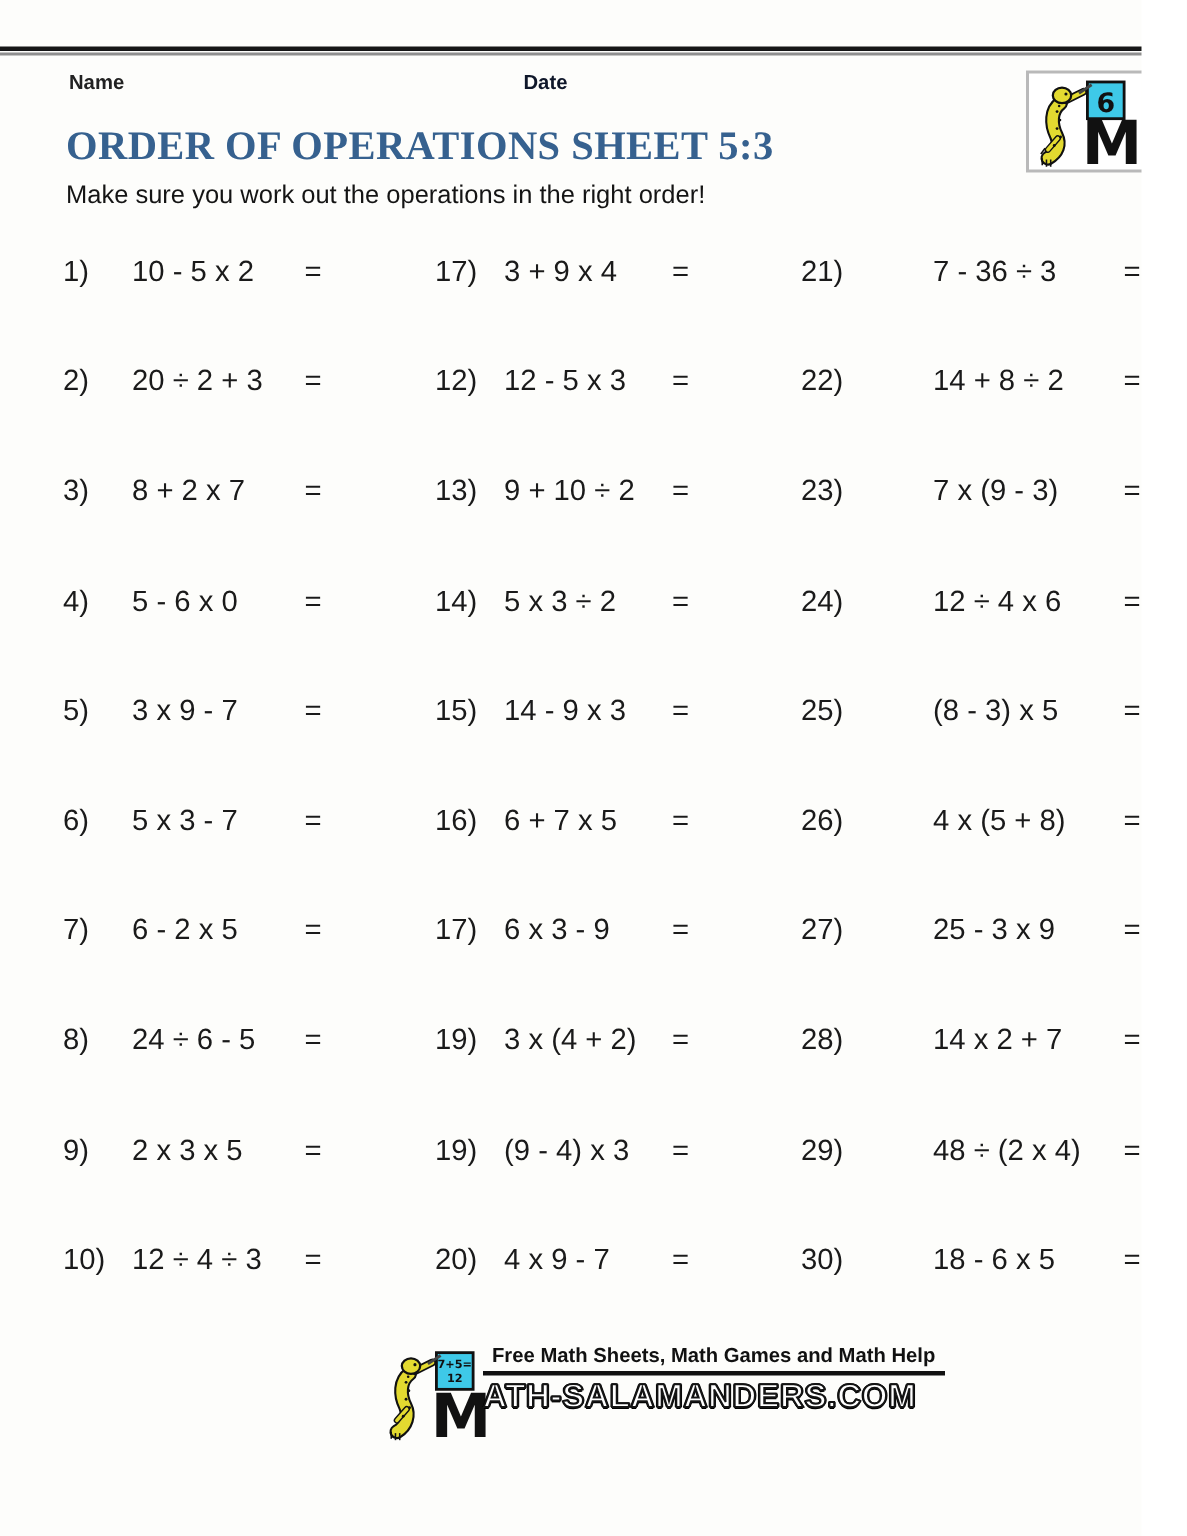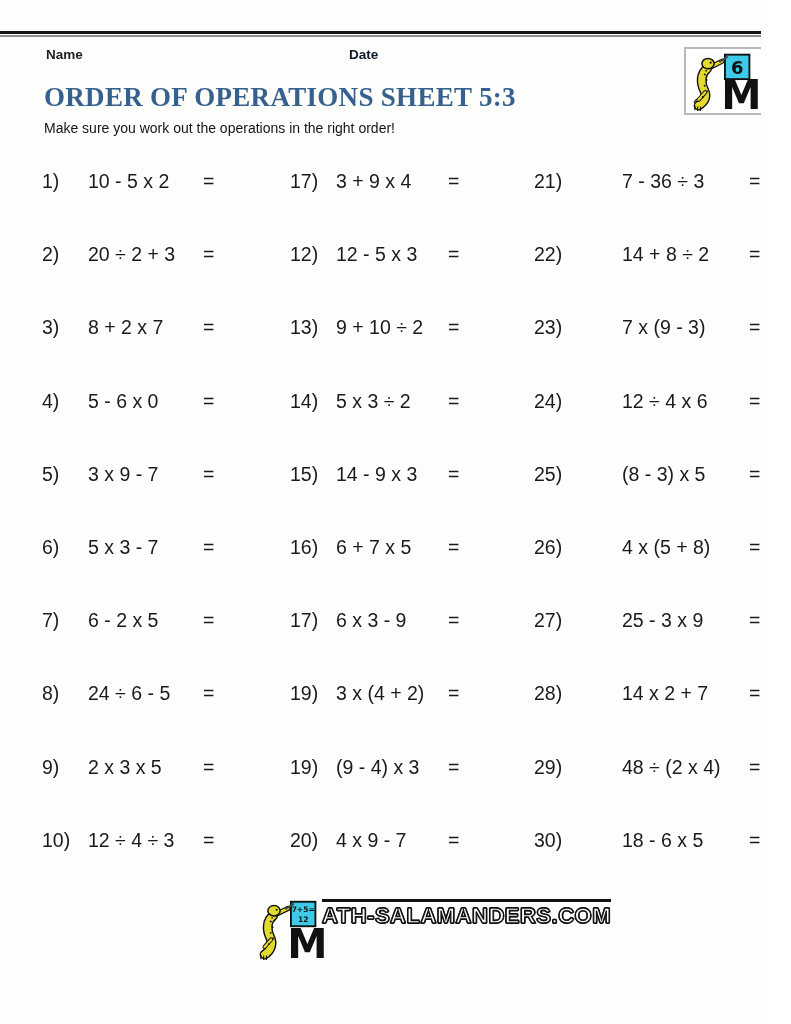--- a/index.html
+++ b/index.html
@@ -26,21 +26,21 @@
   .logo-box svg{display:block;width:100%;height:100%;}
 
   .title{
     position:absolute;left:44px;top:82px;
     font-family:"Liberation Serif", serif;
     font-size:27px;font-weight:600;color:#36618f;letter-spacing:0.3px;
     white-space:nowrap;
   }
   .instruction{
     position:absolute;left:44px;top:120px;
-    font-size:14px;font-weight:500;color:#141414;white-space:nowrap;
+    font-size:17px;font-weight:500;color:#141414;white-space:nowrap;
   }
 
   .problems{
     position:absolute;left:42px;top:170px;
     display:grid;grid-auto-flow:column;
     grid-template-rows:repeat(10,73.2px);
     grid-template-columns:176px 172px 195px;
     column-gap:72px;
   }
   .prob{display:flex;align-items:flex-start;font-size:19.5px;font-weight:500;color:#1a1a1a;white-space:nowrap;}
@@ -293,18 +293,19 @@
               <circle cx="21.5" cy="31" r="1"></circle>
             <circle cx="19.5" cy="37" r="1"></circle>
               <circle cx="22" cy="43" r="1"></circle>
             <circle cx="17.5" cy="49" r="1"></circle>
               <circle cx="21" cy="21" r="0.9"></circle>
           </g>
         </g>
       </svg>
     </div>
     <div class="footer-text">
+      <div class="tagline">Free Math Sheets, Math Games and Math Help</div>
       <div class="footer-rule"></div>
       <div class="brand">ATH-SALAMANDERS.COM</div>
     </div>
   </div>
 
 </div>
 
 </body></html>

